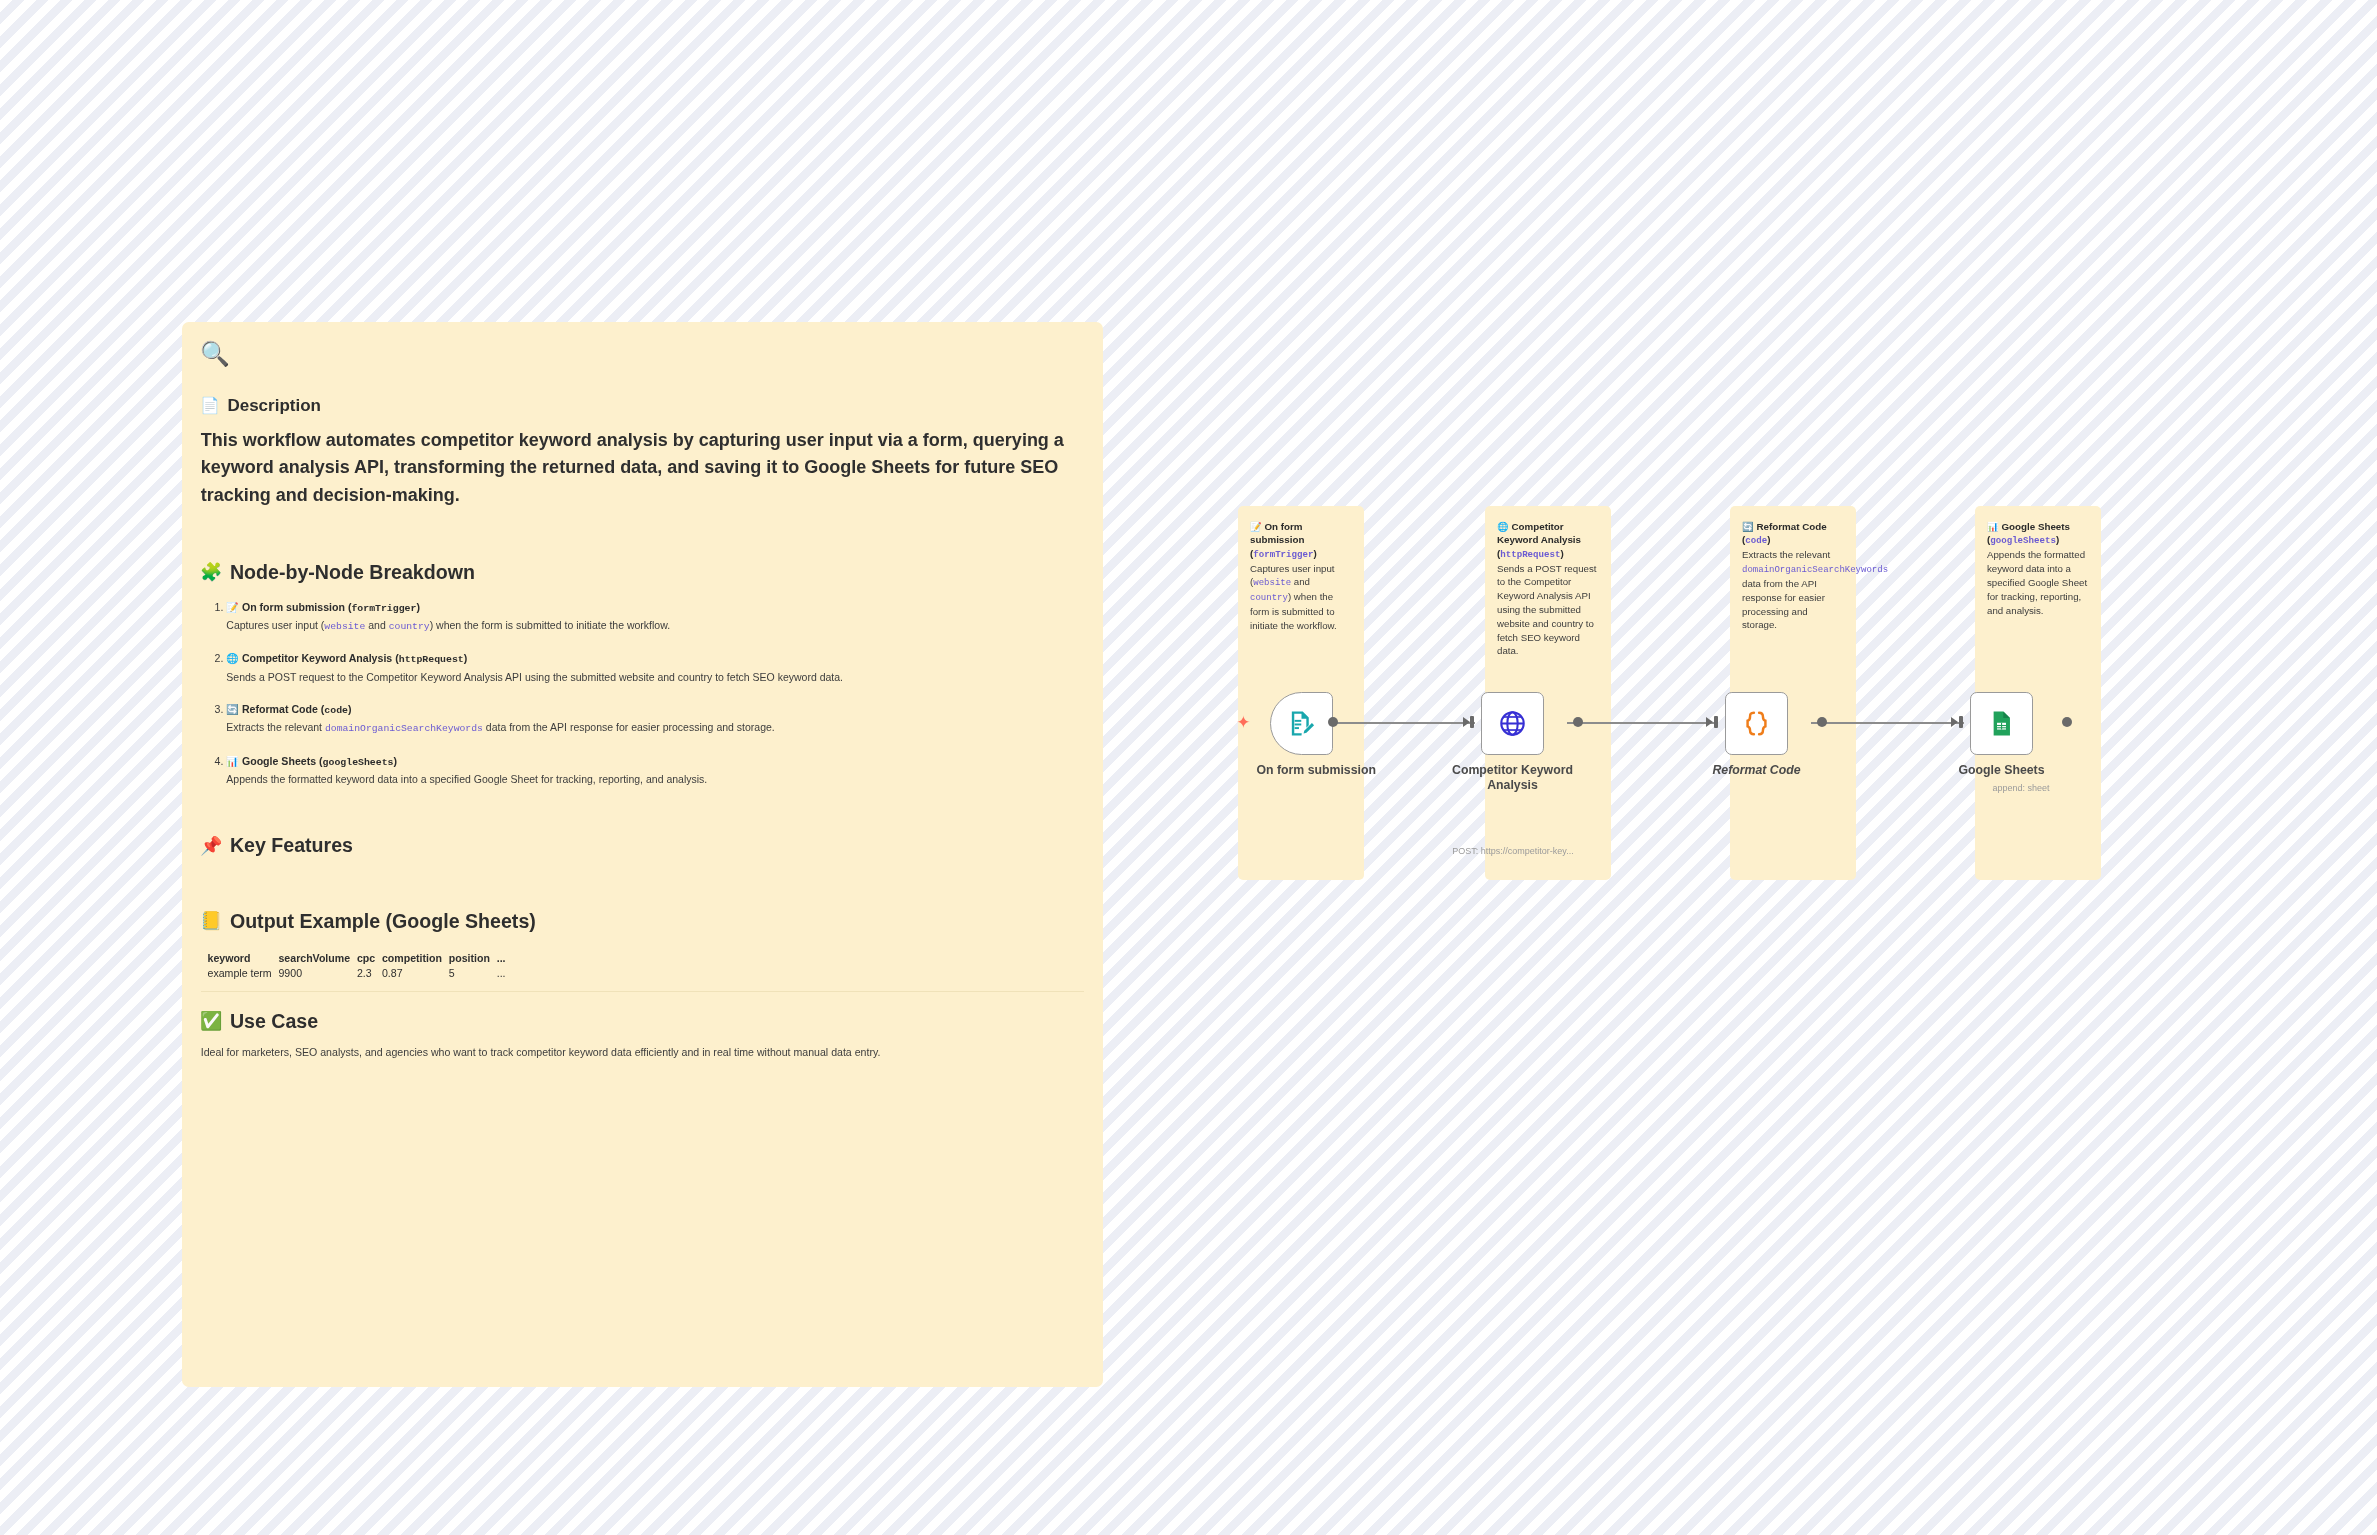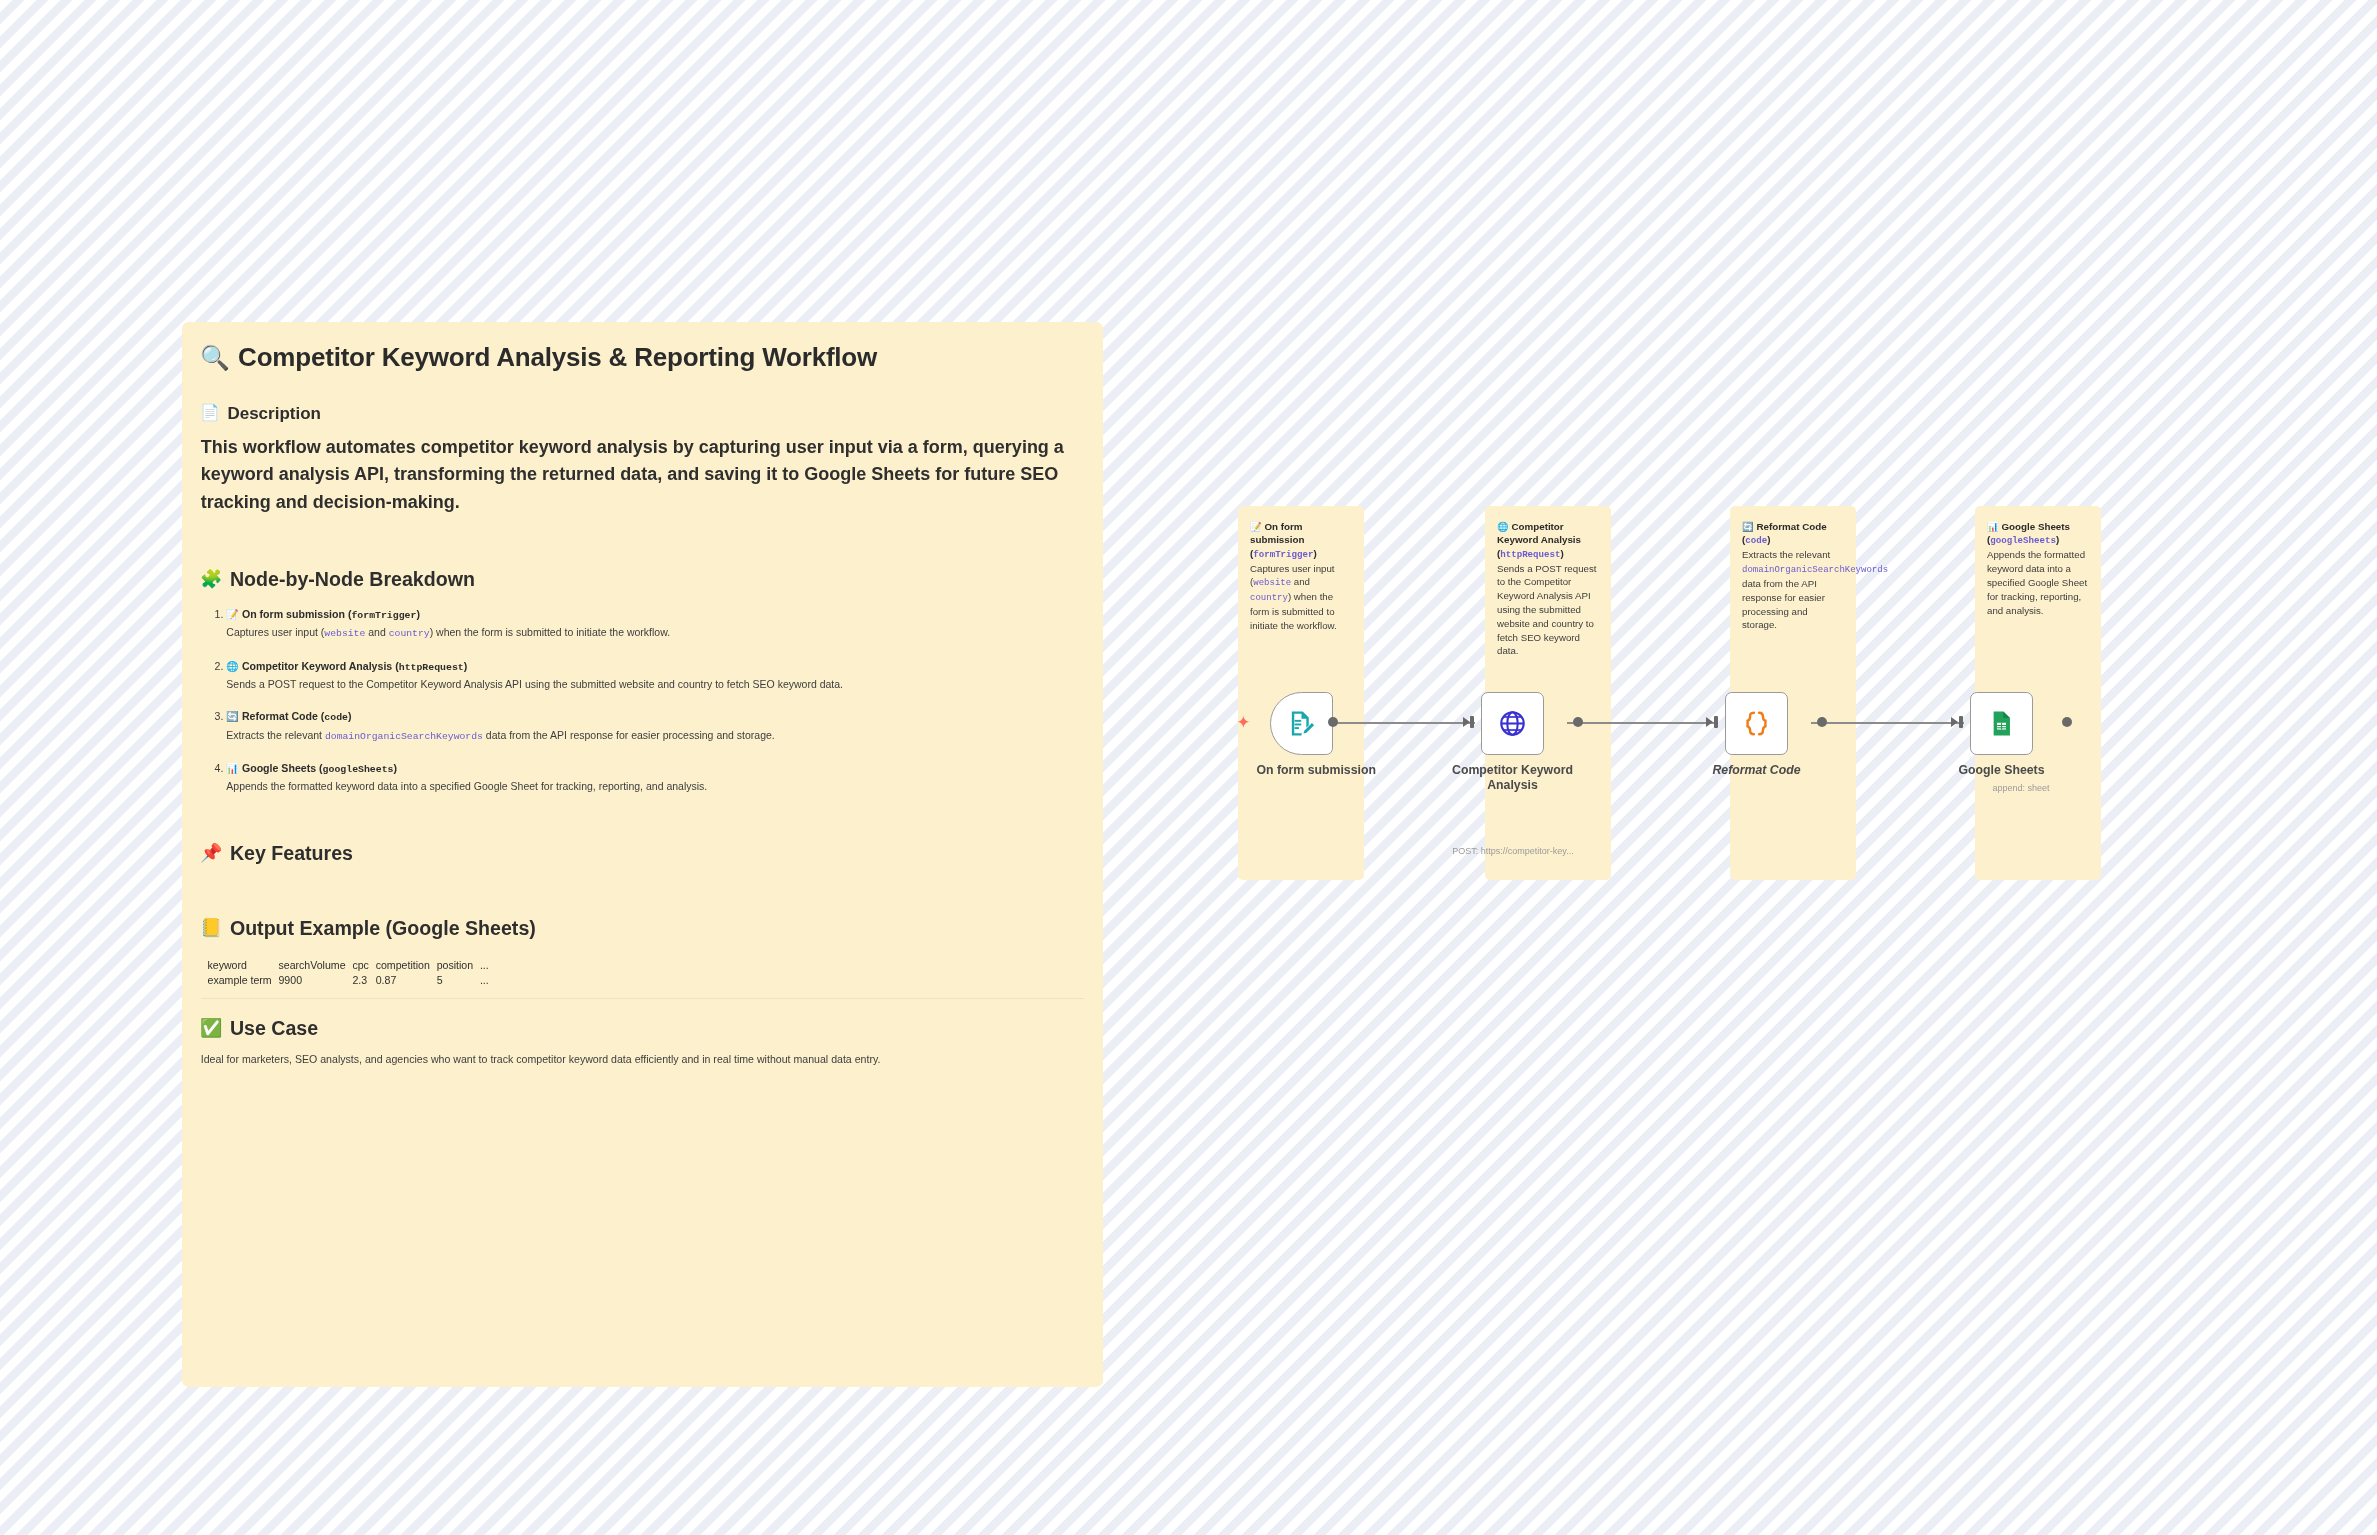--- a/index.html
+++ b/index.html
@@ -123,21 +123,21 @@
     color: #3d3d3d;
   }
 
   table.out-table {
     border-collapse: collapse;
     margin: 19px 0 0 5.1px;
     font-size: 10.6px;
     color: #2f2f2f;
   }
   table.out-table th {
-    font-weight: 400;
+    font-weight: 700;
     text-align: left;
     padding: 0 1.7px 2.6px 5.1px;
     white-space: nowrap;
   }
   table.out-table td {
     padding: 0 1.7px 0 5.1px;
     white-space: nowrap;
   }
   table.out-table td.num { text-align: left; }
 
@@ -252,21 +252,20 @@
   }
   .ico { display: block; }
 </style>
 </head>
 <body>
 
 <div class="doc-panel">
 
   <h1 class="doc-title">
     <span class="emoji">🔍</span>
-    <span>Competitor Keyword Analysis &amp; Reporting Workflow</span>
   </h1>
 
   <div class="spacer-md"></div>
 
   <h2 class="sec-head">
     <span class="emoji">📄</span>
     <span>Description</span>
   </h2>
   <p class="desc-body">This workflow automates competitor keyword analysis by capturing user input via a form, querying a keyword analysis API, transforming the returned data, and saving it to Google Sheets for future SEO tracking and decision-making.</p>
 

